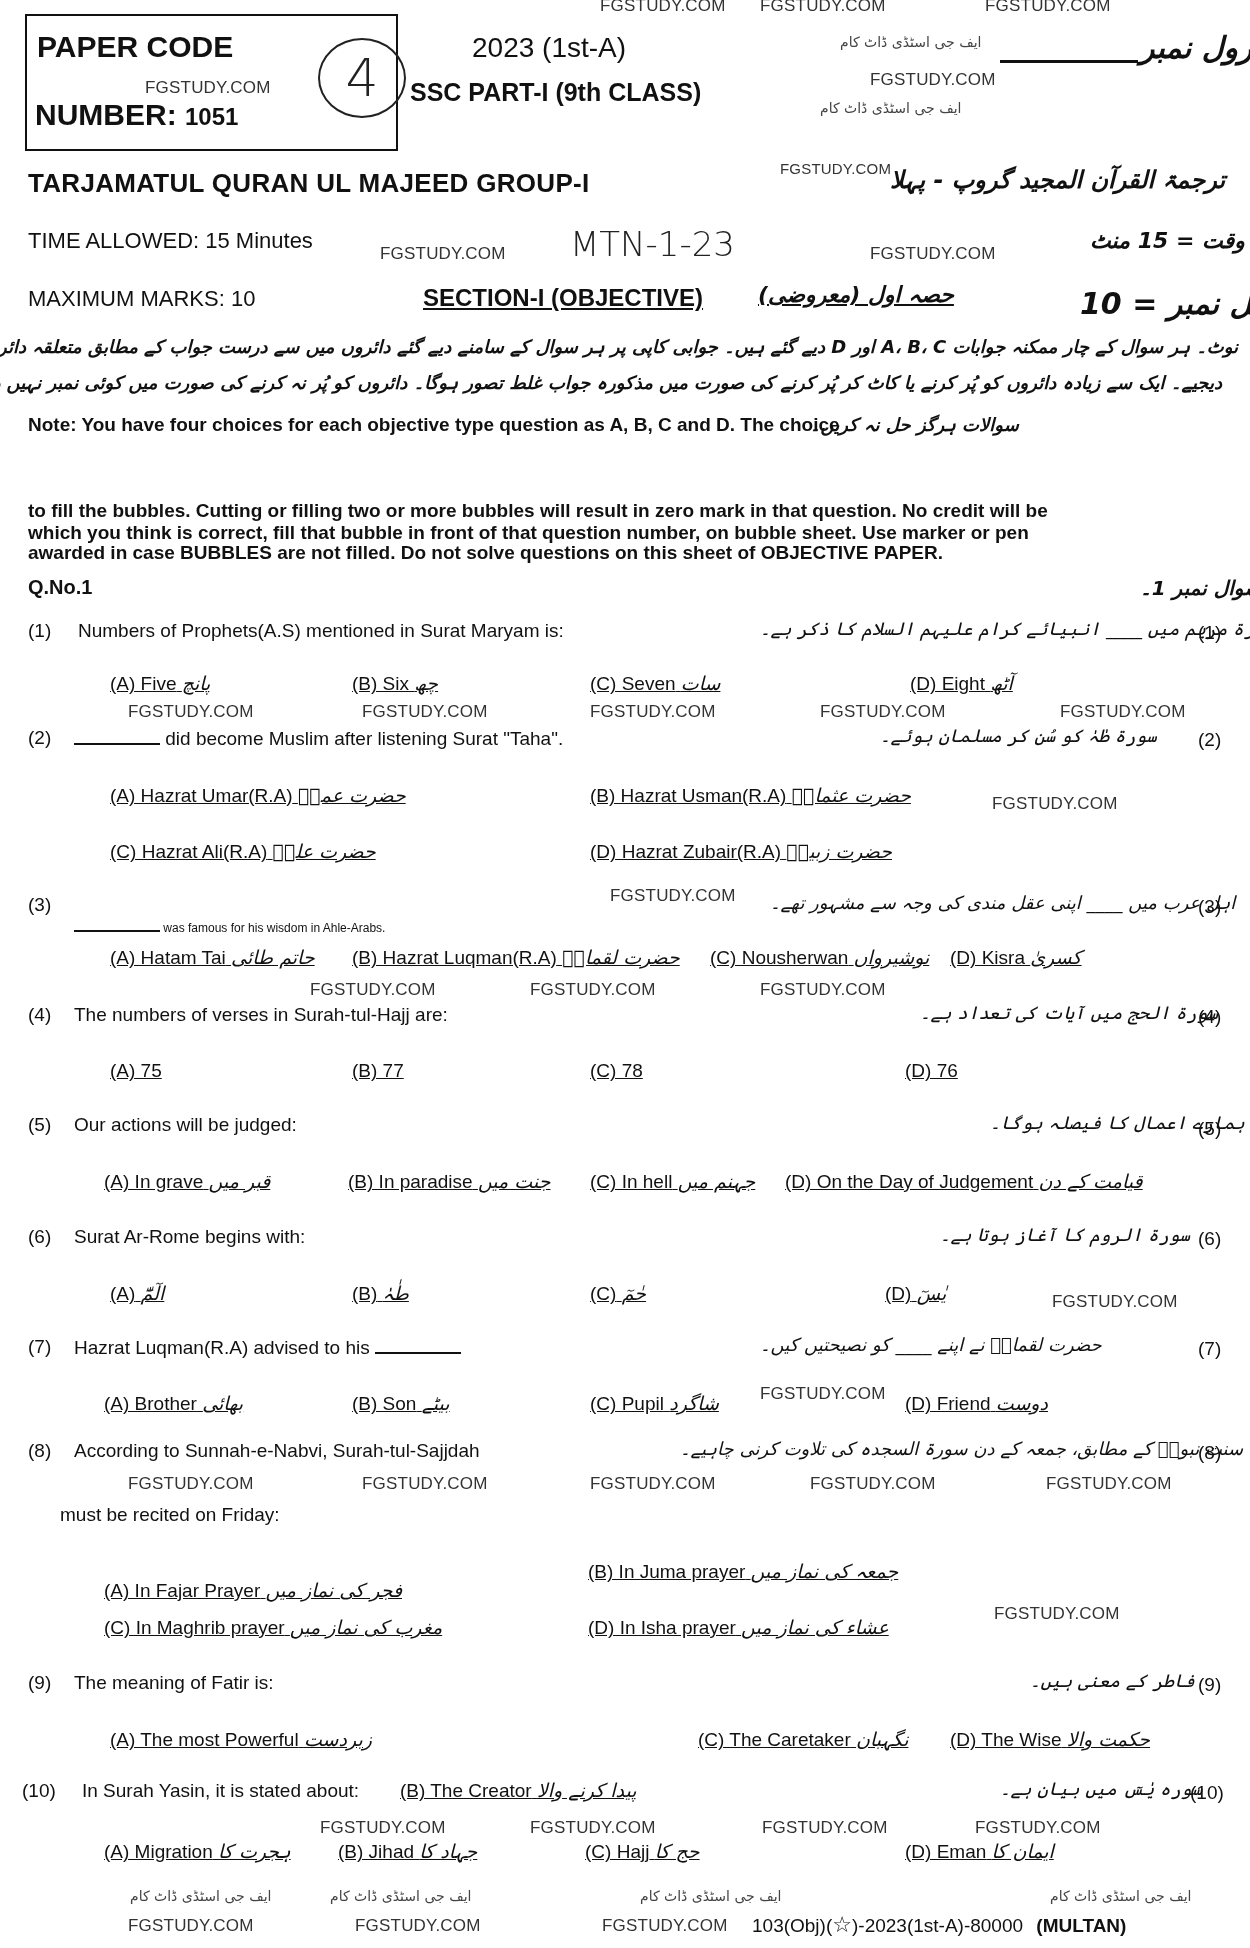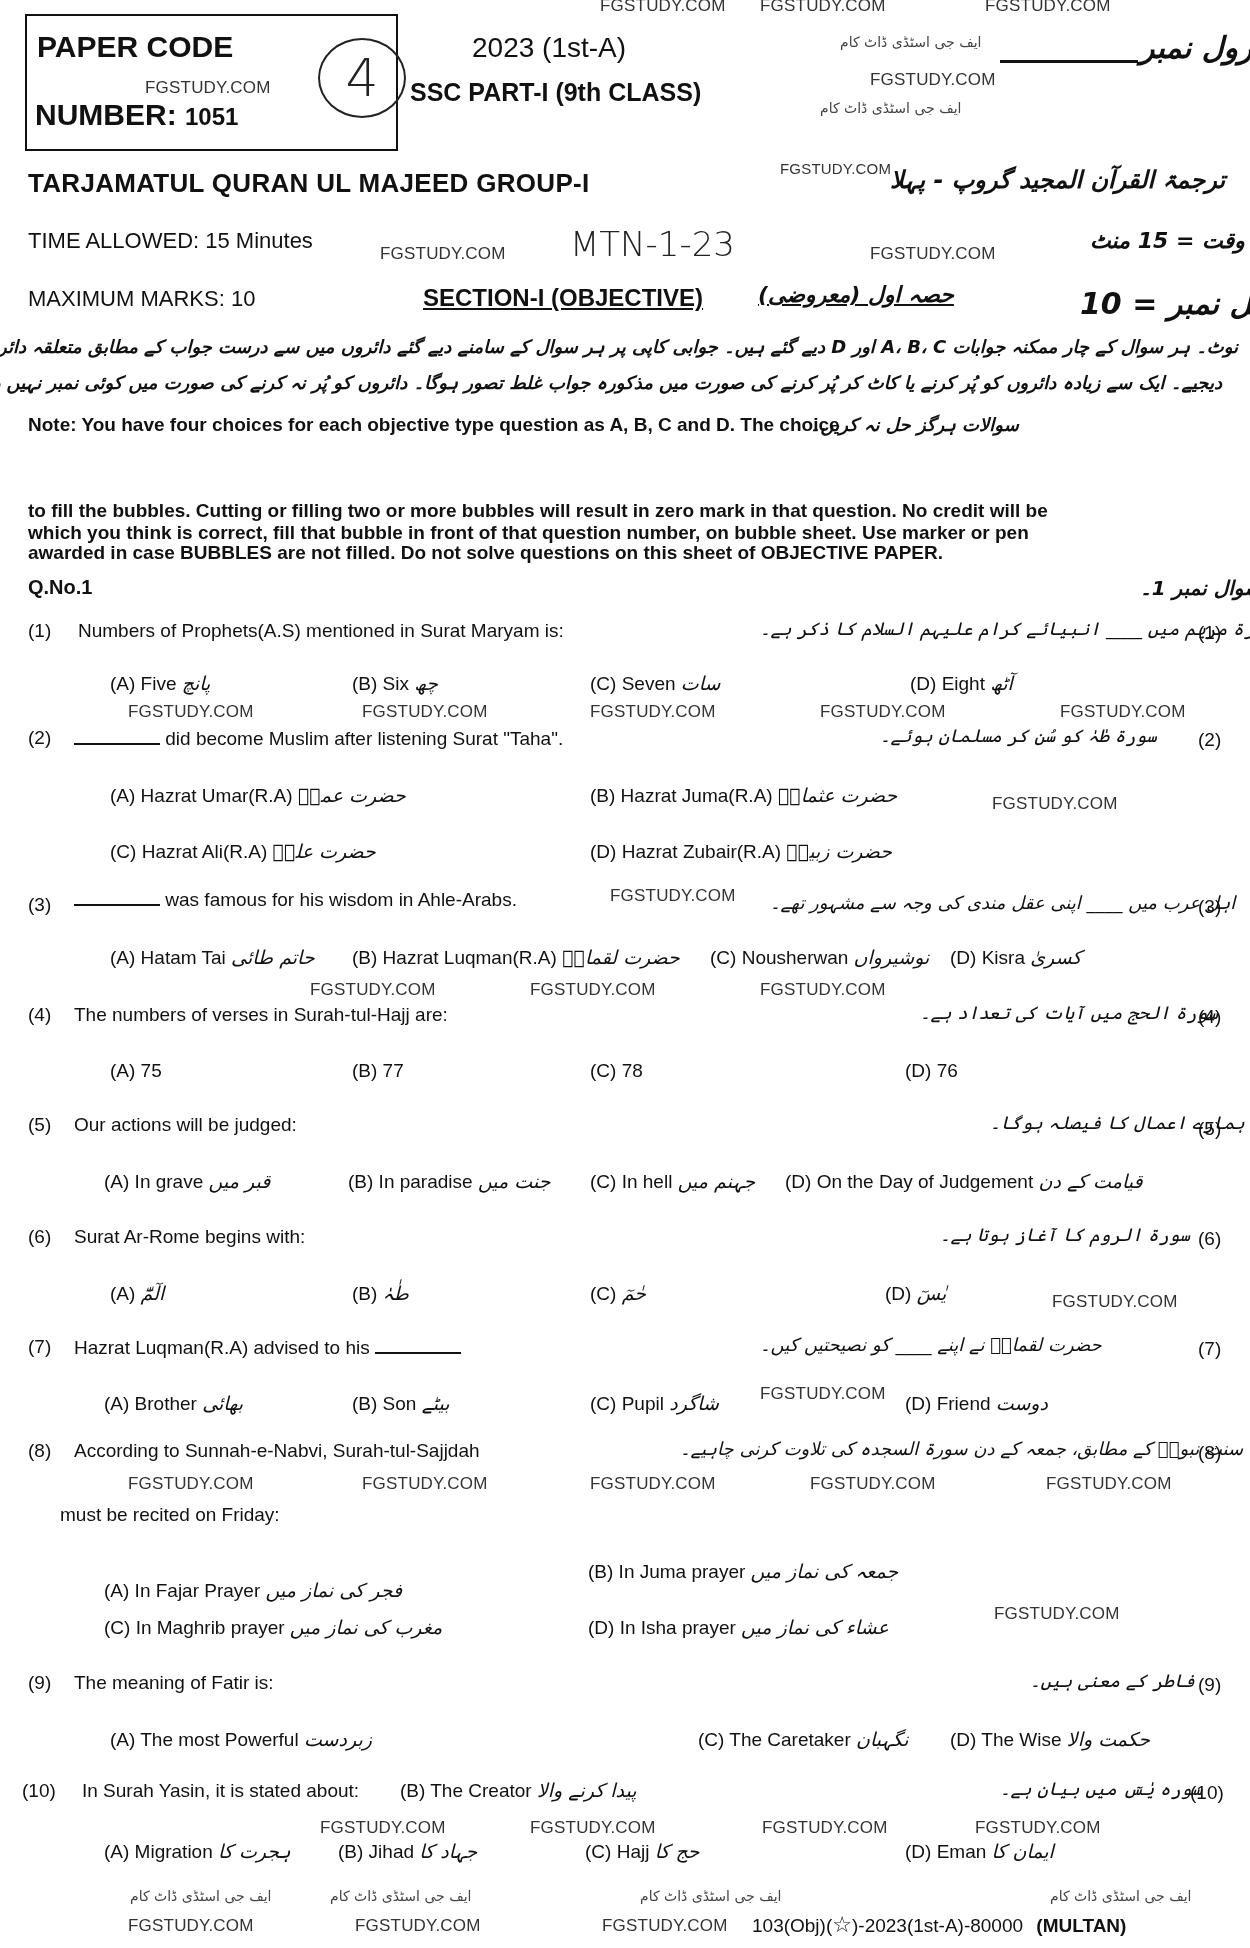--- a/index.html
+++ b/index.html
@@ -12,21 +12,21 @@
   .code-box { position: absolute; left: 25px; top: 14px; width: 373px; height: 137px;
               border: 2px solid #111; box-sizing: border-box; }
   .code-title { font-weight: bold; font-size: 30px; }
   .hand { font-family: "DejaVu Sans", sans-serif; font-weight: 300; color: #222; }
   .circle4 { position: absolute; left: 318px; top: 38px; width: 88px; height: 80px;
              border: 2px solid #222; border-radius: 50%; box-sizing: border-box;
              display: flex; align-items: center; justify-content: center; font-size: 52px; }
   .h-main { font-size: 26px; font-weight: bold; letter-spacing: 0.3px; }
   .h-sub { font-size: 22px; }
   .q { font-size: 19px; }
-  .opt { font-size: 19px; }
+  .opt { font-size: 19px; text-decoration: underline; }
   .num { font-size: 19px; }
   .ur-q { font-size: 18px; }
   .underline { text-decoration: underline; }
   .blank { display: inline-block; border-bottom: 2px solid #111; width: 86px; height: 16px; vertical-align: baseline; }
   .rollline { position: absolute; left: 1000px; top: 60px; width: 138px; border-bottom: 3px solid #111; }
   .note-p { font-size: 19px; font-weight: bold; }
 </style>
 </head>
 <body>
 
@@ -94,29 +94,29 @@
   <div class="abs wm" style="left:820px;top:702px;">FGSTUDY.COM</div>
   <div class="abs wm" style="left:1060px;top:702px;">FGSTUDY.COM</div>
 </div>
 
 <div>
   <div class="abs num" style="left:28px;top:727px;">(2)</div>
   <div class="abs" style="left:74px;top:727px;font-size:19px;"><span class="blank"></span> <span>did become Muslim after listening Surat "Taha".</span></div>
   <div class="abs ur ur-q" style="left:880px;top:725px;">سورۃ طٰہٰ کو سُن کر مسلمان ہوئے۔</div>
   <div class="abs num" style="left:1198px;top:729px;">(2)</div>
   <div class="abs opt" style="left:110px;top:784px;"><span>(A) Hazrat Umar(R.A)</span> <span class="ur">حضرت عمرؓ</span></div>
-  <div class="abs opt" style="left:590px;top:784px;"><span>(B) Hazrat Juma(R.A)</span> <span class="ur">حضرت عثمانؓ</span></div>
+  <div class="abs opt" style="left:590px;top:784px;"><span>(B) Hazrat Usman(R.A)</span> <span class="ur">حضرت عثمانؓ</span></div>
   <div class="abs wm" style="left:992px;top:794px;">FGSTUDY.COM</div>
   <div class="abs opt" style="left:110px;top:840px;"><span>(C) Hazrat Ali(R.A)</span> <span class="ur">حضرت علیؓ</span></div>
   <div class="abs opt" style="left:590px;top:840px;"><span>(D) Hazrat Zubair(R.A)</span> <span class="ur">حضرت زبیرؓ</span></div>
 </div>
 
 <div>
   <div class="abs num" style="left:28px;top:894px;">(3)</div>
-  <div class="abs" style="left:74px;top:888px;font-size:19px;"><span class="blank"></span> <span>was famous for his wisdom in Ahle-Arabs.</span></div>
+  <div class="abs" style="left:74px;top:914px;font-size:12px;"><span class="blank"></span> <span>was famous for his wisdom in Ahle-Arabs.</span></div>
   <div class="abs wm" style="left:610px;top:886px;">FGSTUDY.COM</div>
   <div class="abs ur ur-q" style="left:770px;top:892px;">اہل عرب میں ____ اپنی عقل مندی کی وجہ سے مشہور تھے۔</div>
   <div class="abs num" style="left:1198px;top:896px;">(3)</div>
   <div class="abs opt" style="left:110px;top:946px;"><span>(A) Hatam Tai</span> <span class="ur">حاتم طائی</span></div>
   <div class="abs opt" style="left:352px;top:946px;"><span>(B) Hazrat Luqman(R.A)</span> <span class="ur">حضرت لقمانؓ</span></div>
   <div class="abs opt" style="left:710px;top:946px;"><span>(C) Nousherwan</span> <span class="ur">نوشیرواں</span></div>
   <div class="abs opt" style="left:950px;top:946px;"><span>(D) Kisra</span> <span class="ur">کسریٰ</span></div>
   <div class="abs wm" style="left:310px;top:980px;">FGSTUDY.COM</div>
   <div class="abs wm" style="left:530px;top:980px;">FGSTUDY.COM</div>
   <div class="abs wm" style="left:760px;top:980px;">FGSTUDY.COM</div>

